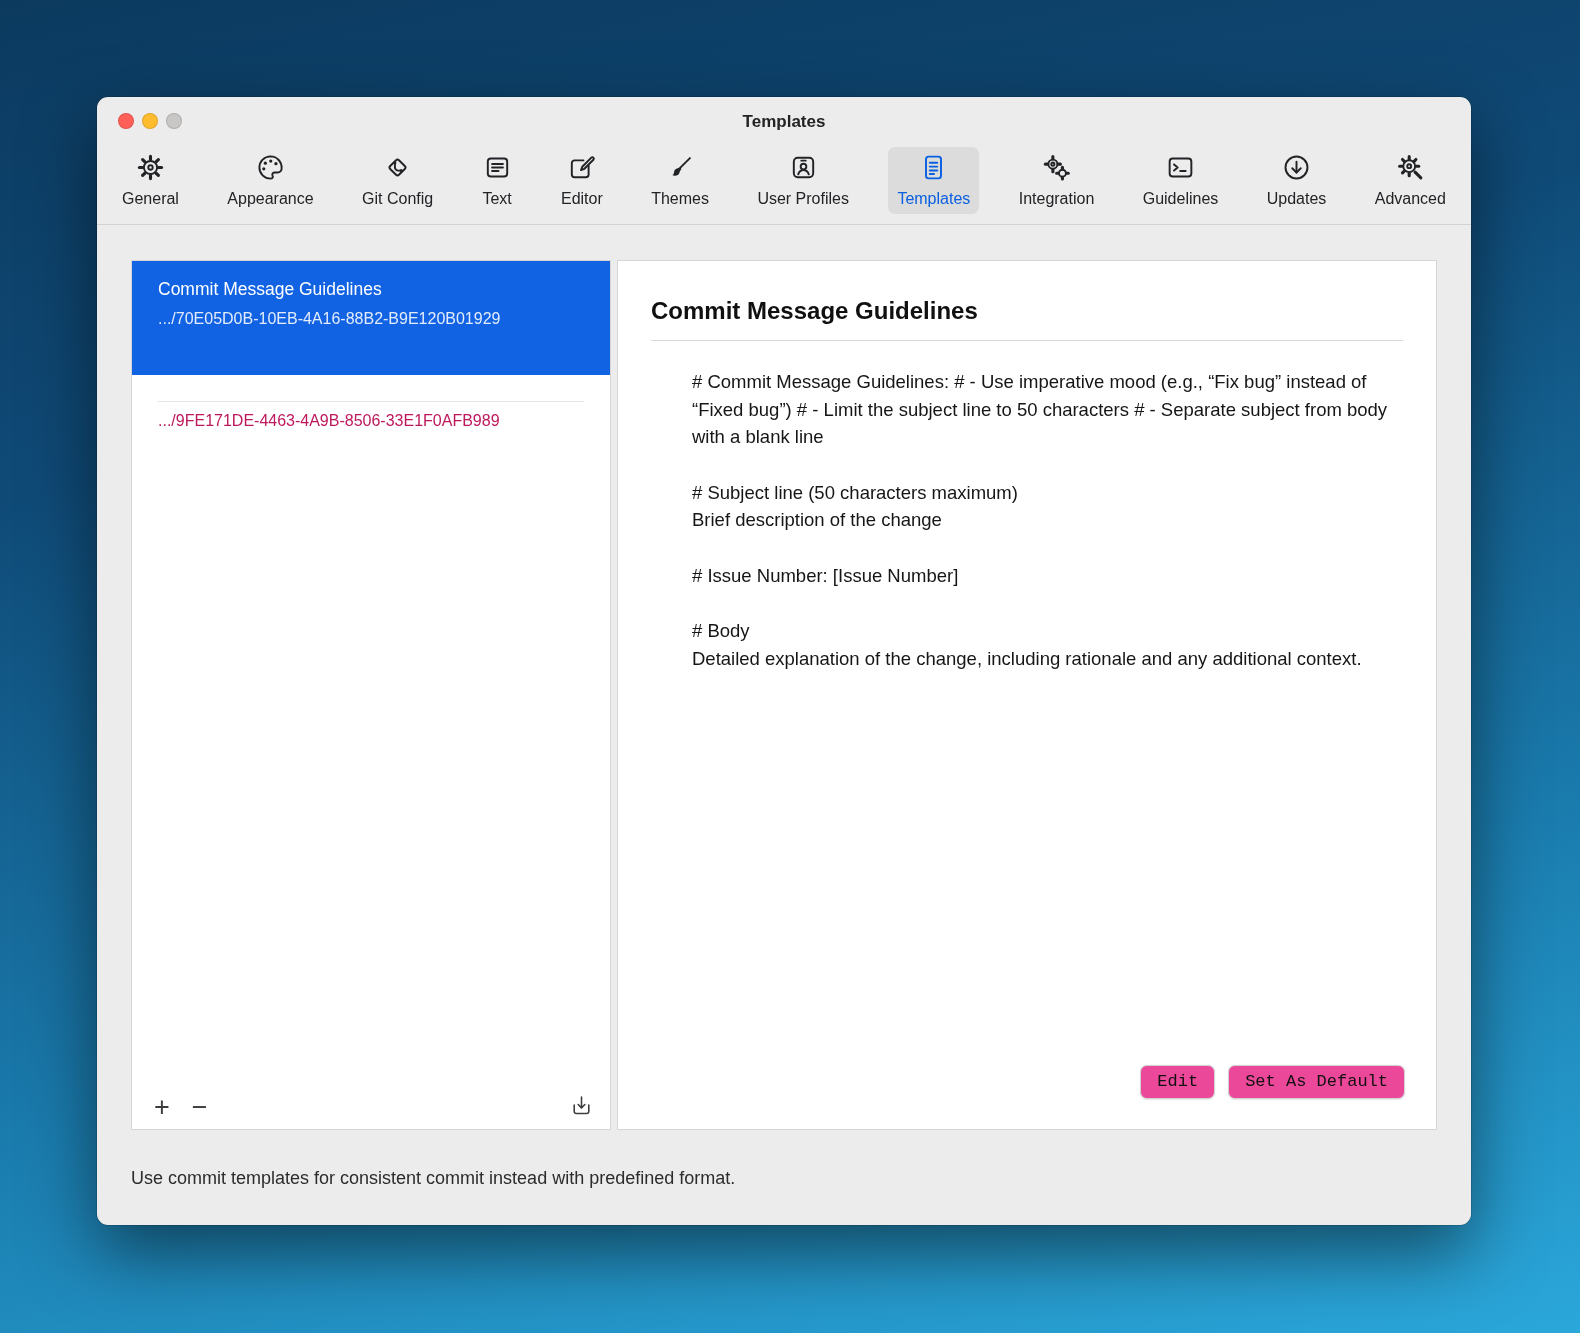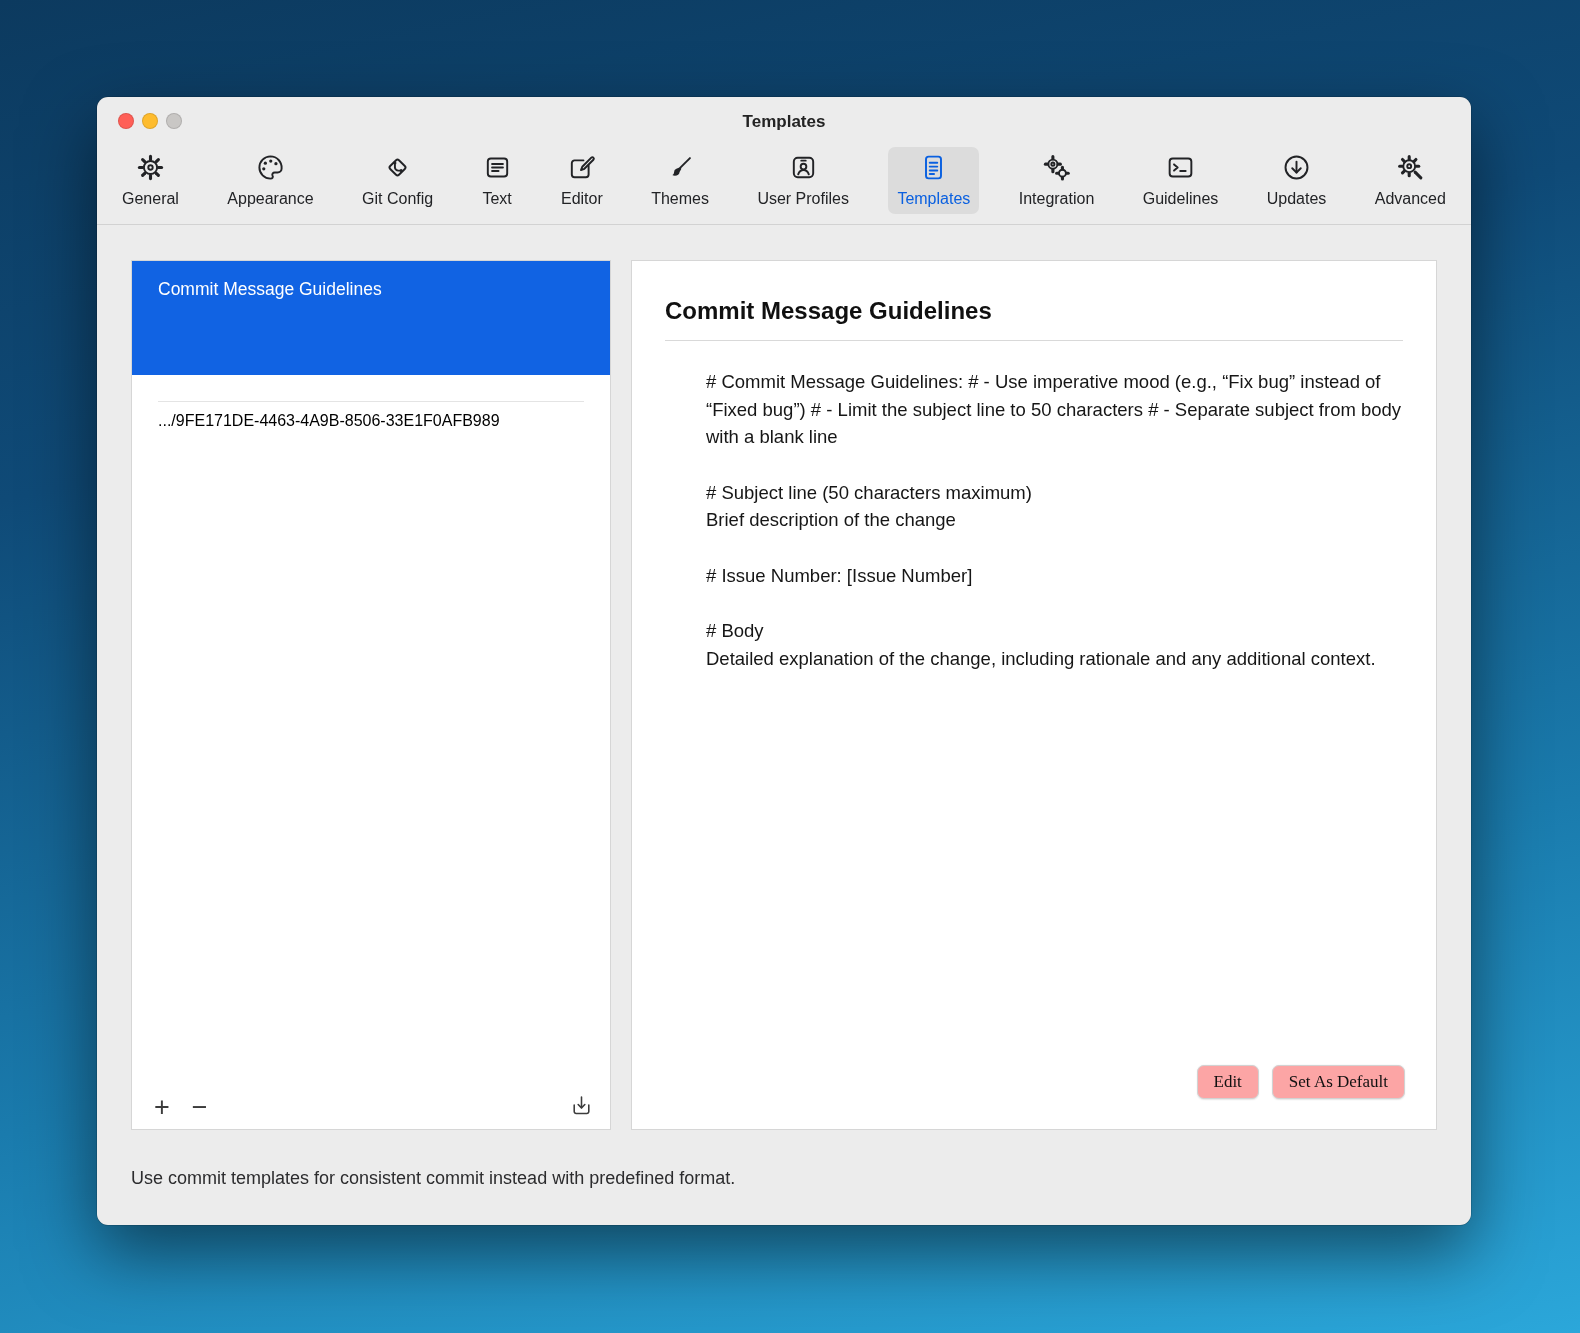--- a/index.html
+++ b/index.html
@@ -29,48 +29,48 @@
   .tb-item{
     display:flex;flex-direction:column;align-items:center;gap:2px;
     padding:5px 9px 6px;border-radius:7px;color:#222326;cursor:default;
   }
   .tb-item .tb-label{font-size:16px;line-height:19px;white-space:nowrap;}
   .tb-item.selected{background:#dcdcdc;color:#0a60e0;}
   .tb-item svg{width:31px;height:31px;fill:none;stroke:currentColor;stroke-width:1.5;stroke-linecap:round;stroke-linejoin:round;}
   .tb-item svg .thick{stroke-width:2.4;}
   .tb-item svg .fillme{fill:currentColor;stroke:none;}
   
-  .content{display:flex;gap:20px;padding:35px 34px 0;}
+  .content{display:flex;gap:6px;padding:35px 34px 0;}
   .panel{background:#ffffff;border:1px solid #d6d6d6;box-sizing:border-box;}
   .list-panel{width:480px;height:870px;position:relative;}
   .detail-panel{flex:1;height:870px;position:relative;padding:30px 33px;}
   
   .list-item{padding:17px 26px 0;min-height:80px;}
   .list-item.selected{background:#1163e3;color:#ffffff;padding-bottom:17px;}
   .li-title-row{display:flex;align-items:center;justify-content:space-between;}
   .li-title{font-size:17.5px;line-height:22px;}
-  .li-sub{font-size:16px;line-height:20px;margin-top:9px;color:#000000;}
+  .li-sub{font-size:16px;line-height:20px;margin-top:9px;color:#be185d;}
   .list-item.selected .li-sub{color:rgba(255,255,255,.88);}
   .row-sep{border-bottom:1px solid #e4e4e4;margin-top:9px;}
   .globe{width:22px;height:22px;fill:none;stroke:#3d3d3d;stroke-width:1.3;}
   
   .list-controls{position:absolute;left:18px;right:16px;bottom:8px;display:flex;align-items:center;}
   .pm-btn{font-size:27px;font-weight:300;color:#3c3c3c;line-height:26px;background:none;border:none;padding:0 4px;margin-right:14px;font-family:"Liberation Sans",sans-serif;cursor:default;}
   .export-btn{margin-left:auto;background:none;border:none;padding:0;cursor:default;}
   .export-btn svg{width:25px;height:25px;fill:none;stroke:#3c3c3c;stroke-width:1.5;stroke-linecap:round;stroke-linejoin:round;}
   
   .detail-title{font-size:24px;font-weight:700;color:#101010;margin:6px 0 0;}
   .detail-divider{border-bottom:1px solid #d9d9d9;margin-top:15px;}
   .detail-body{margin-top:27px;font-size:18.5px;line-height:27.5px;color:#161616;max-width:745px;margin-left:41px;}
   .detail-body p{margin:0 0 28px;white-space:pre-line;}
   .detail-actions{position:absolute;right:31px;bottom:30px;display:flex;gap:13px;}
   .btn{
-    background:#fca5a5;border:1px solid #d2d2d2;border-radius:7px;
+    background:#ec4899;border:1px solid #d2d2d2;border-radius:7px;
     font-size:17px;color:#111;padding:5px 16px 6px;line-height:21px;
-    font-family:Liberation Serif, serif;box-shadow:0 .5px 1.5px rgba(0,0,0,.1);cursor:default;
+    font-family:Liberation Mono, monospace;box-shadow:0 .5px 1.5px rgba(0,0,0,.1);cursor:default;
   }
   .footer-note{padding:0 34px;margin-top:38px;font-size:18px;color:#2c2c2e;}
 </style>
 </head>
 <body>
 
 <div class="window">
 
   <div class="titlebar">
     <div class="traffic">
@@ -221,20 +221,21 @@
   </div>
 
   <div class="content">
 
     <div class="panel list-panel">
 
       <div class="list-item selected">
         <div class="li-title-row">
           <div class="li-title">Commit Message Guidelines</div>
         </div>
+        <div class="li-sub">.../70E05D0B-10EB-4A16-88B2-B9E120B01929</div>
       </div>
 
       <div class="list-item">
         <div class="row-sep"></div>
         <div class="li-sub">.../9FE171DE-4463-4A9B-8506-33E1F0AFB989</div>
       </div>
 
       <div class="list-controls">
         <button class="pm-btn">+</button>
         <button class="pm-btn">−</button>

